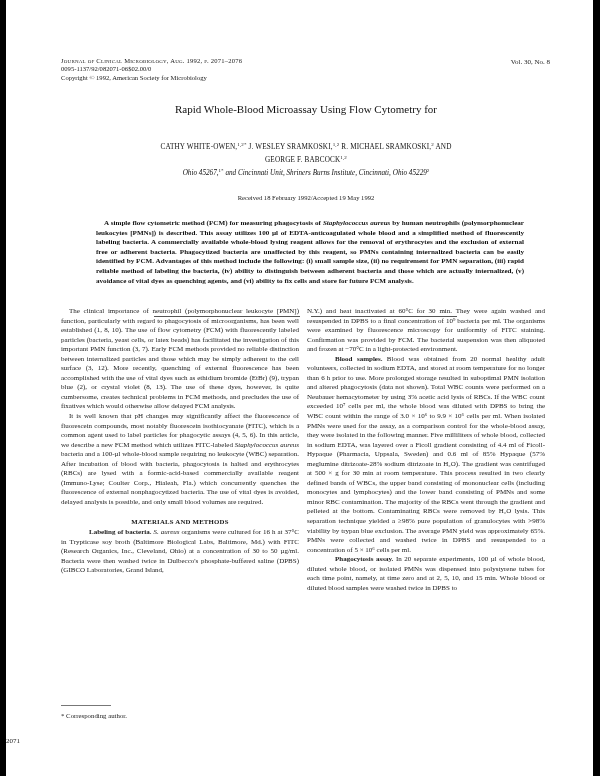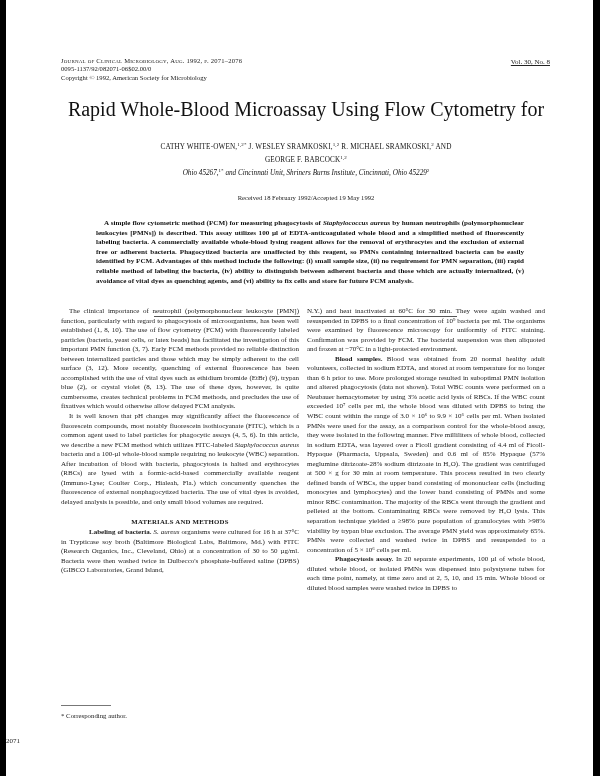--- a/index.html
+++ b/index.html
@@ -8,25 +8,25 @@
     font-family: "Liberation Serif", "DejaVu Serif", serif; color: #1a1a1a;
   }
   .page {
     position: absolute; left: 6px; top: 0; width: 587px; height: 776px; background: #fff; overflow: hidden;
   }
   .hdr-left {
     position: absolute; left: 55px; top: 57px; font-size: 6.6px; line-height: 8.4px; color: #222;
   }
   .hdr-left .jname { font-variant: small-caps; letter-spacing: 0.2px; }
   .hdr-right {
-    position: absolute; right: 43px; top: 58px; font-size: 7px; color: #222; text-decoration: underline;
+    position: absolute; right: 43px; top: 58px; font-size: 7px; color: #222;
   }
   .title {
     position: absolute; left: 40px; width: 520px; top: 100px; text-align: center;
-    font-size: 20px; line-height: 18px; color: #111;
+    font-size: 11px; line-height: 18px; color: #111;
   }
   .authors {
     position: absolute; left: 60px; width: 480px; top: 140px; text-align: center;
     font-size: 7.2px; line-height: 9.4px; letter-spacing: 0.15px; color: #111;
   }
   .authors sup { font-size: 5px; }
   .affil {
     position: absolute; left: 55px; width: 490px; top: 166px; text-align: center;
     font-size: 7.2px; line-height: 9.4px; font-style: italic; color: #111;
   }

